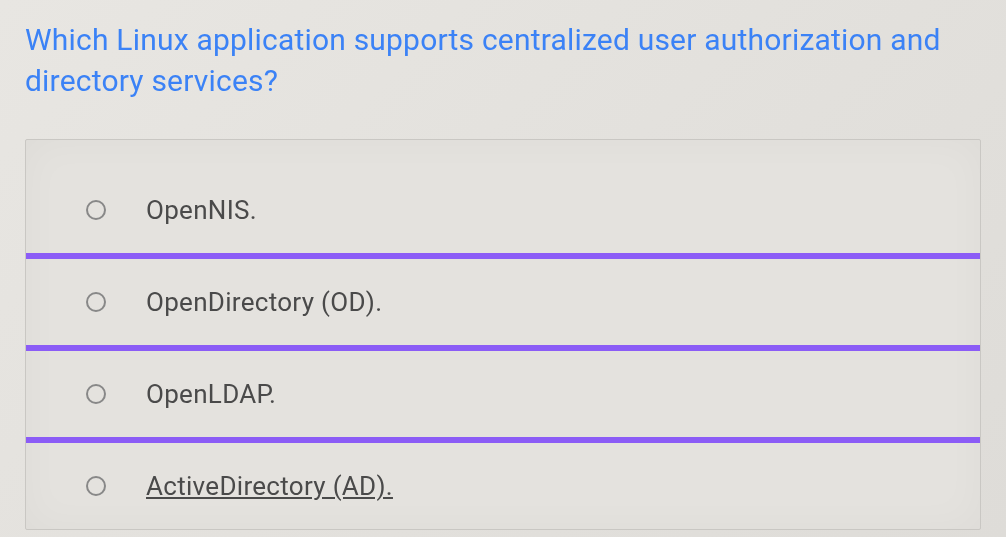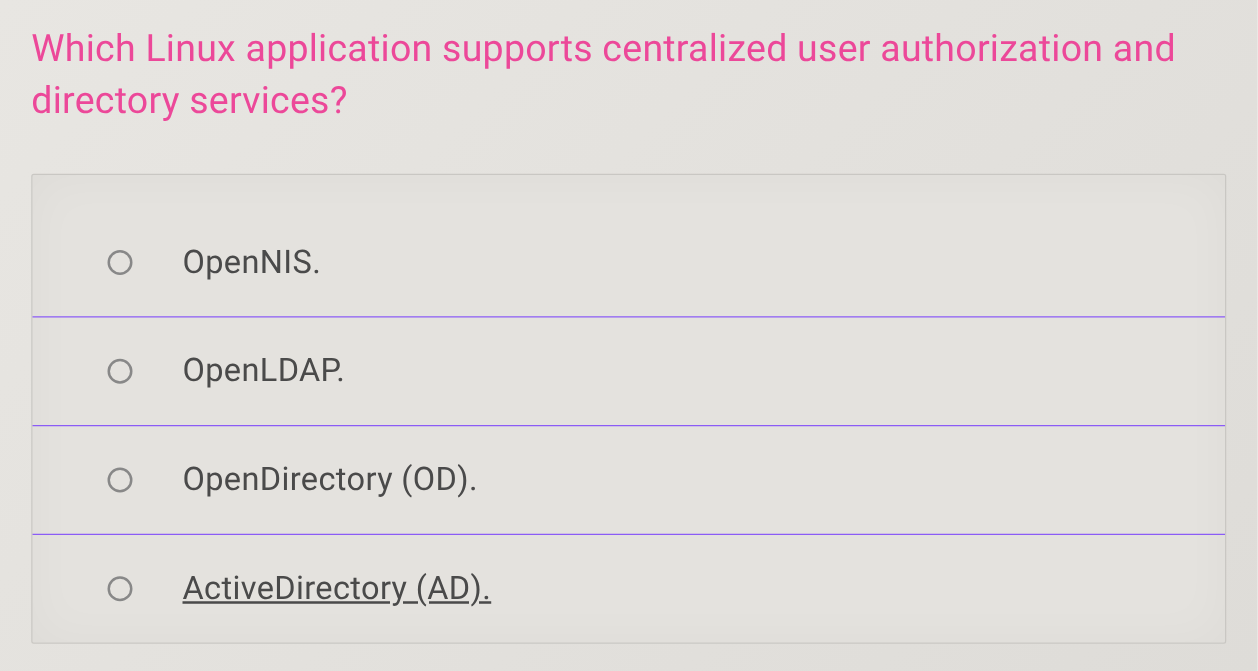--- a/index.html
+++ b/index.html
@@ -12,36 +12,36 @@
       background: linear-gradient(135deg, #e8e6e2 0%, #dedcd8 100%);
       width: 1006px;
       height: 537px;
       padding: 20px 25px;
       color: #4a4a4a;
       overflow: hidden;
     }
     .question {
       font-size: 30px;
       font-weight: 400;
-      color: #ec4899;
+      color: #3b82f6;
       line-height: 1.35;
       margin-bottom: 38px;
       letter-spacing: 0.2px;
     }
     .options-box {
       background: #e4e2de;
       border: 1px solid #c9c7c3;
       border-radius: 2px;
       box-shadow: inset 0 0 40px rgba(0,0,0,0.03);
     }
     .option {
       display: flex;
       align-items: center;
       padding: 28px 30px 28px 60px;
-      border-bottom: 1px solid #8b5cf6;
+      border-bottom: 6px solid #8b5cf6;
       cursor: pointer;
     }
     .option:first-child {
       padding-top: 55px;
     }
     .option:last-child {
       border-bottom: none;
       padding-bottom: 28px;
       text-decoration: underline;
     }
@@ -65,23 +65,23 @@
 
 <div class="question">Which Linux application supports centralized user authorization and directory services?</div>
 
 <div class="options-box">
   <div class="option">
     <span class="radio"></span>
     <span class="option-label">OpenNIS.</span>
   </div>
   <div class="option">
     <span class="radio"></span>
-    <span class="option-label">OpenLDAP.</span>
+    <span class="option-label">OpenDirectory (OD).</span>
   </div>
   <div class="option">
     <span class="radio"></span>
-    <span class="option-label">OpenDirectory (OD).</span>
+    <span class="option-label">OpenLDAP.</span>
   </div>
   <div class="option">
     <span class="radio"></span>
     <span class="option-label">ActiveDirectory (AD).</span>
   </div>
 </div>
 
 </body></html>

